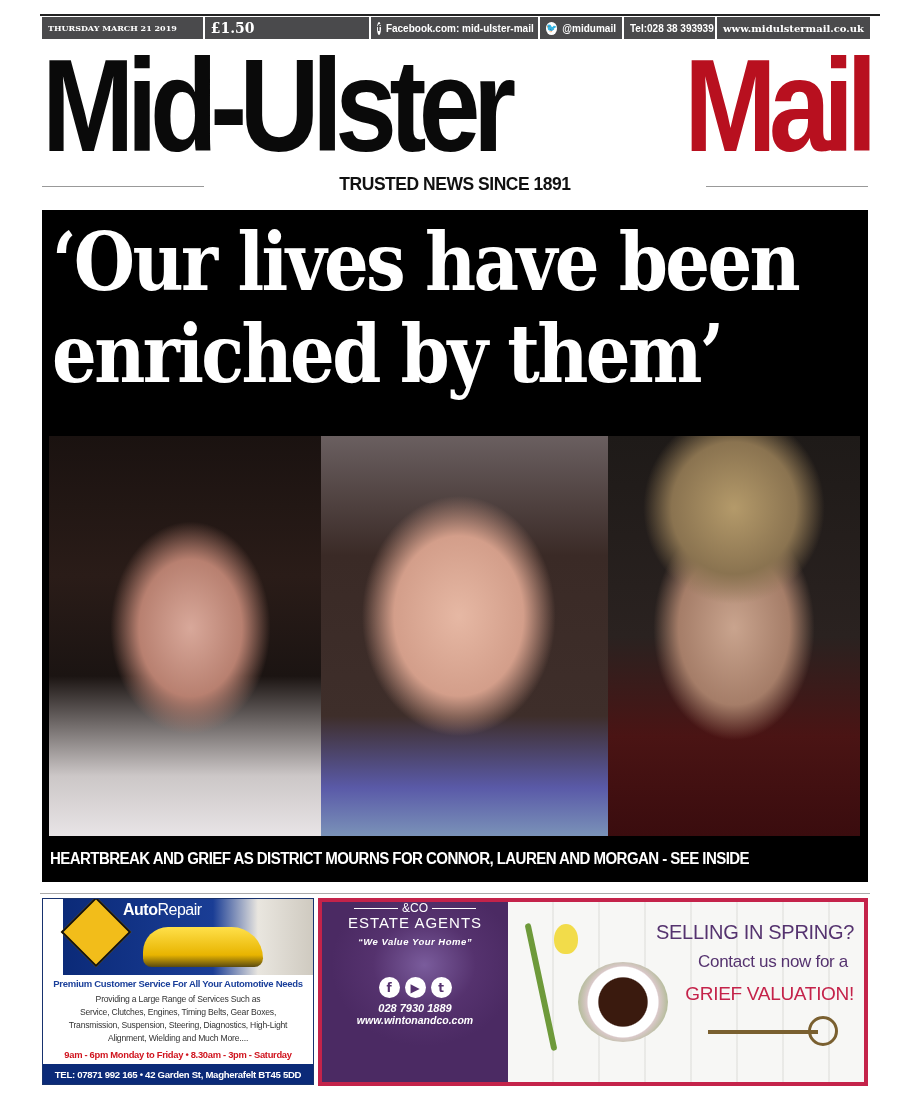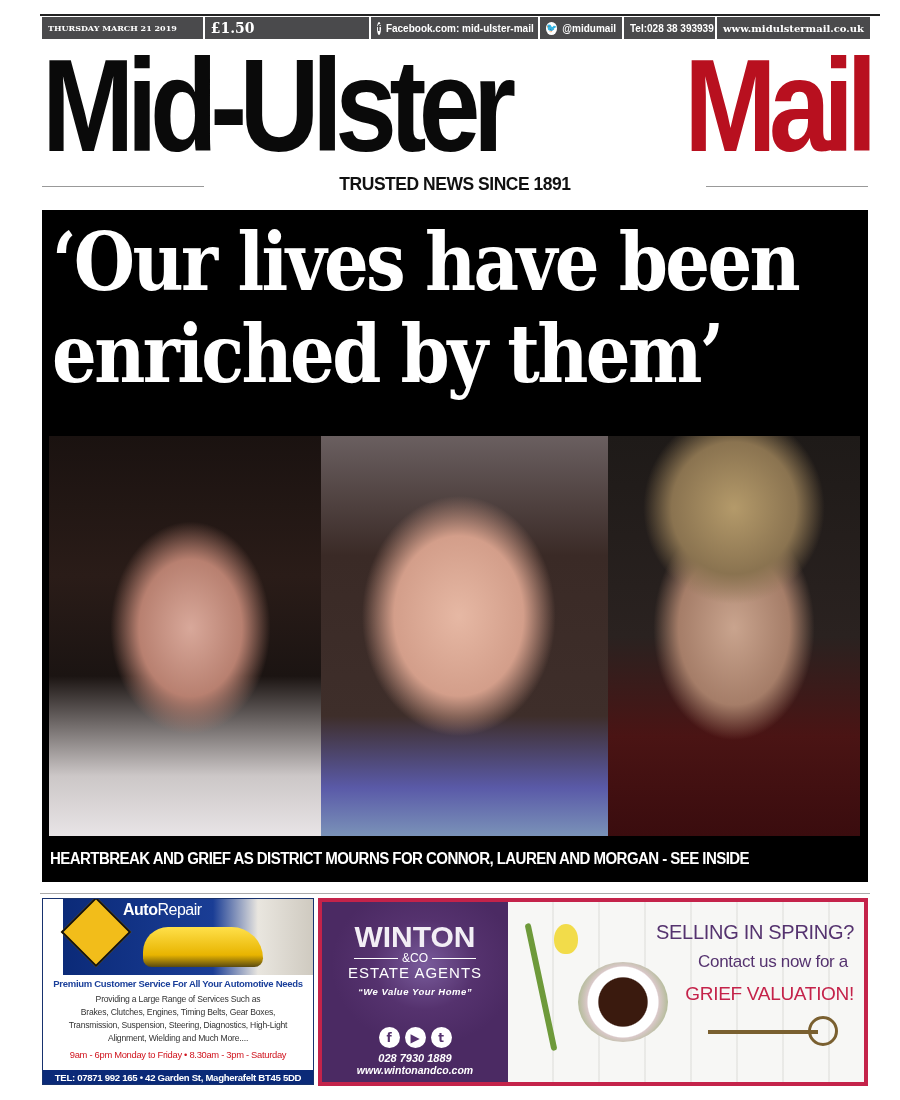--- a/index.html
+++ b/index.html
@@ -87,23 +87,23 @@
     .auto-title {
       position: absolute; left: 60px; top: 2px; color: #fff; font-size: 16px; font-weight: bold; letter-spacing: -0.5px;
     }
     .auto-title span { font-weight: normal; }
     .auto-car {
       position: absolute; left: 80px; top: 28px; width: 120px; height: 40px; border-radius: 40px 50px 14px 14px;
       background: linear-gradient(180deg, #ffe04a 0%, #e8b400 70%, #5a4a10 100%);
     }
     .auto-tag { color: #1a3f9a; font-weight: bold; font-size: 9.5px; text-align: center; margin-top: 3px; letter-spacing: -0.3px; }
     .auto-body { color: #333; font-size: 8.6px; text-align: center; line-height: 13px; margin-top: 4px; letter-spacing: -0.2px; }
-    .auto-hours { color: #d0141e; font-weight: normal; font-size: 9.4px; text-align: center; margin-top: 4px; letter-spacing: -0.3px; }
+    .auto-hours { color: #d0141e; font-weight: bold; font-size: 9.4px; text-align: center; margin-top: 4px; letter-spacing: -0.3px; }
     .auto-foot {
-      position: absolute; left: 0; bottom: 0; width: 100%; height: 14px; background: #0b2a78; color: #fff;
+      position: absolute; left: 0; bottom: 0; width: 100%; height: 20px; background: #0b2a78; color: #fff;
       font-size: 9.6px; font-weight: bold; display: flex; align-items: center; justify-content: center; letter-spacing: -0.3px;
     }
     
     .ad-winton {
       position: absolute; left: 318px; top: 898px; width: 550px; height: 188px;
       border: 4px solid #c4234a; box-sizing: border-box; background: #f4f4f2; overflow: hidden;
     }
     .winton-panel {
       position: absolute; left: 0; top: 0; width: 186px; height: 100%;
       background: radial-gradient(ellipse 50% 45% at 55% 35%, #7a5c9c 0%, #55326e 55%, #4b2a63 100%);
@@ -186,31 +186,30 @@
   <div class="auto-banner">
     <div class="auto-sign"></div>
     <div class="auto-title">
       <span style="font-weight:bold">Auto</span><span>Repair</span>
     </div>
     <div class="auto-car"></div>
   </div>
   <div class="auto-tag">Premium Customer Service For All Your Automotive Needs</div>
   <div class="auto-body">
     <div>Providing a Large Range of  Services Such as</div>
-    <div>Brakes, Clutches, Engines, Timing Belts, Gear Boxes,</div>
+    <div>Service, Clutches, Engines, Timing Belts, Gear Boxes,</div>
     <div>Transmission, Suspension, Steering, Diagnostics, High-Light</div>
     <div>Alignment, Wielding and Much More....</div>
   </div>
   <div class="auto-hours">9am - 6pm Monday to Friday • 8.30am - 3pm - Saturday</div>
   <div class="auto-foot">TEL: 07871 992 165 • 42 Garden St, Magherafelt BT45 5DD</div>
 </div>
 
 <div class="ad-winton">
   <div class="winton-panel">
-    <div class="w-name">WINTON</div>
     <div class="w-co">
       <span class="ln"></span>
       <span>&amp;CO</span>
       <span class="ln"></span>
     </div>
     <div class="w-ea">ESTATE AGENTS</div>
     <div class="w-slogan">“We  Value  Your  Home”</div>
     <div class="w-icons">
       <span class="c">f</span>
       <span class="c">▶</span>

